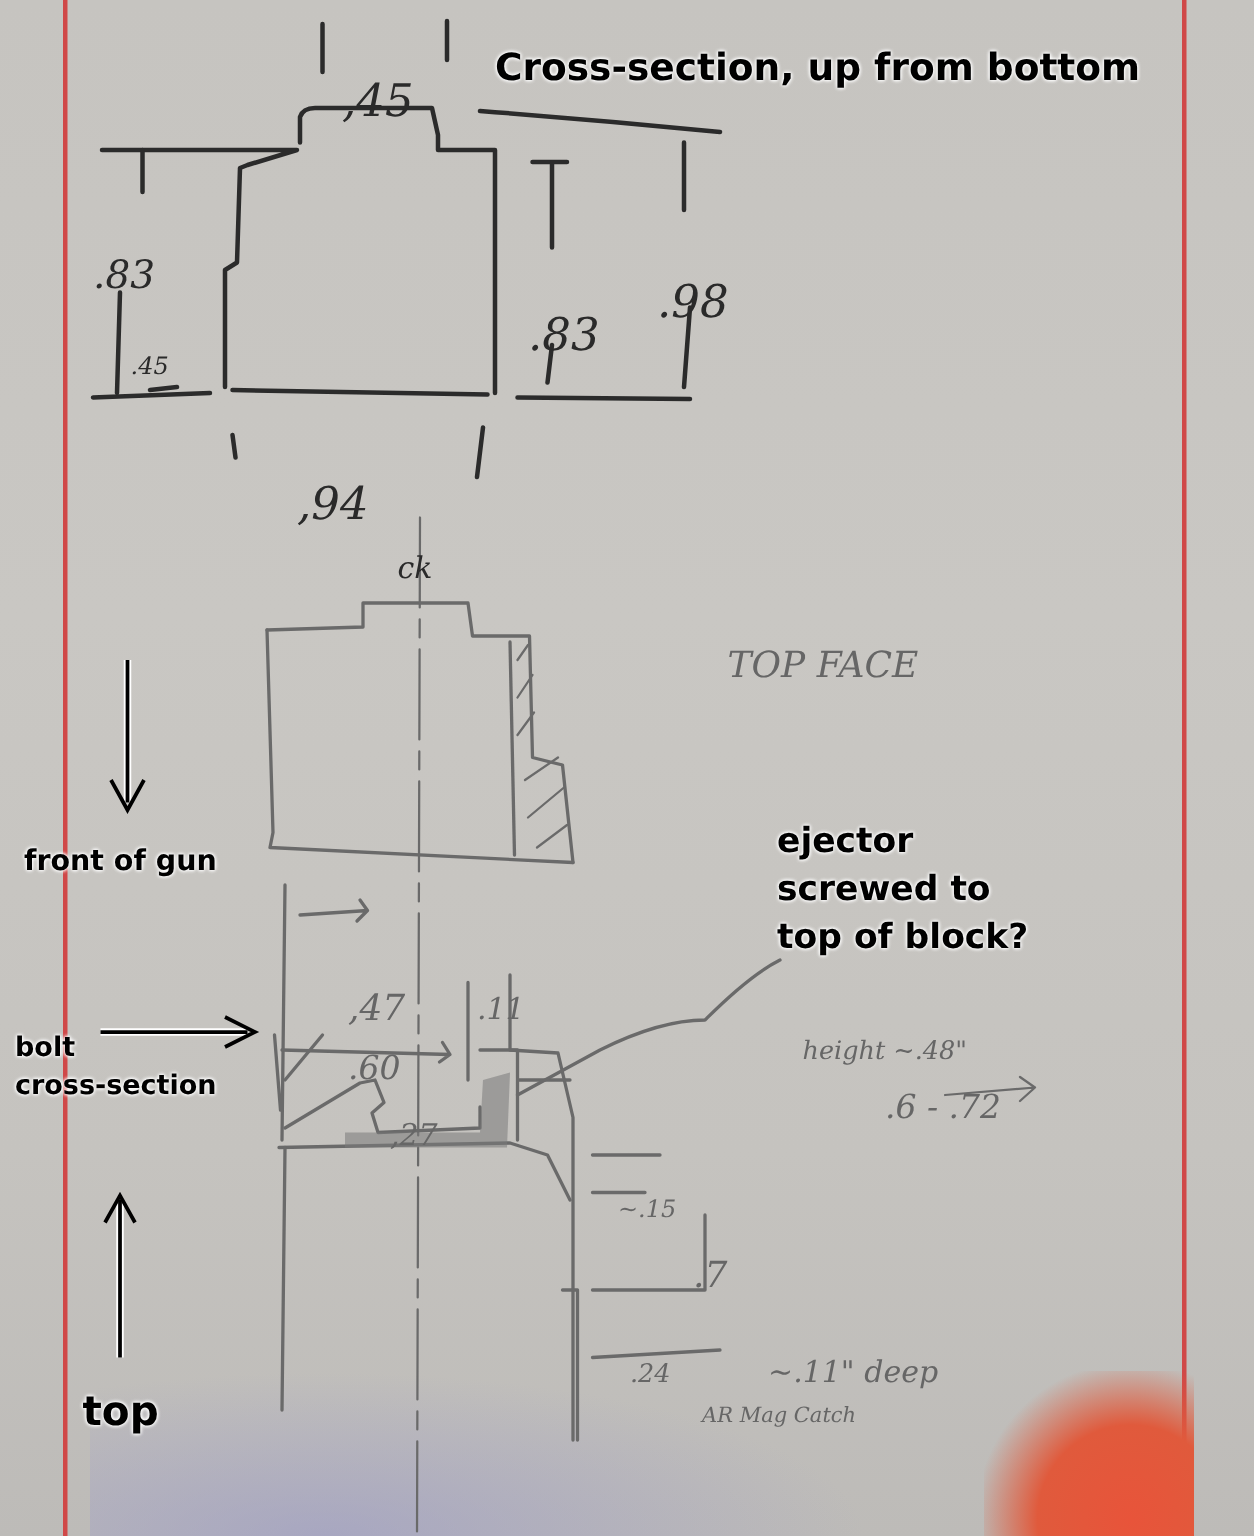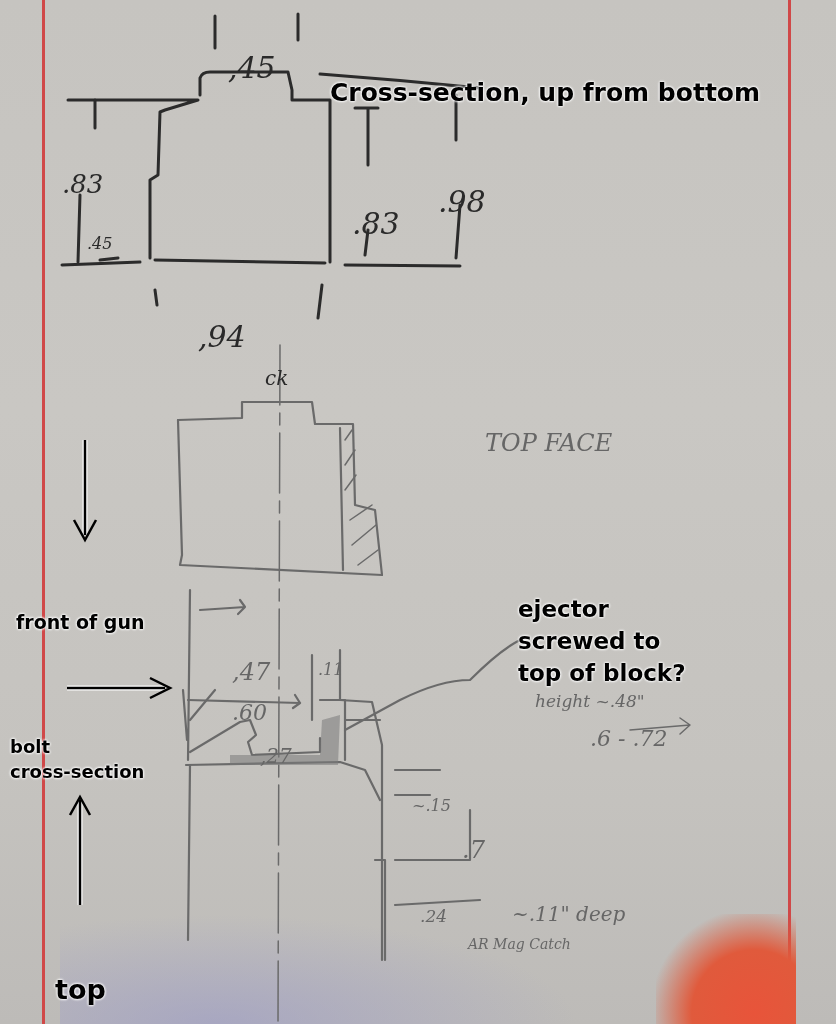--- a/index.html
+++ b/index.html
@@ -7,21 +7,21 @@
   #stage{position:relative;width:836px;height:1024px;
     background:linear-gradient(180deg,#c6c4c0 0%,#c9c7c3 40%,#c5c3bf 75%,#bdbbb8 100%);}
   .margin-line{position:absolute;top:0;width:3px;height:1024px;background:#d04848;}
   #sketch{position:absolute;left:0;top:0;}
   .pen{fill:none;stroke:#2b2b2b;stroke-linecap:round;stroke-linejoin:round;}
   .pencil{fill:none;stroke:#6a6a6a;stroke-linecap:round;stroke-linejoin:round;}
   .hand{position:absolute;font-family:"DejaVu Serif",serif;font-style:italic;white-space:nowrap;margin-top:36px;}
   .hand.ink{color:#2a2a2a;font-size:30px;}
   .hand.lead{color:#666;font-size:20px;}
   .overlay{position:absolute;font-family:"DejaVu Sans",sans-serif;font-weight:bold;color:#000;
-    text-shadow:0 0 3px #fff,0 0 3px #fff,0 0 2px #fff;white-space:nowrap;line-height:1.2;margin-top:48px;}
+    text-shadow:0 0 3px #fff,0 0 3px #fff,0 0 2px #fff;white-space:nowrap;line-height:1.2;}
   .blob-orange{position:absolute;right:40px;bottom:0;width:140px;height:110px;
     background:radial-gradient(ellipse at 70% 90%,#e8543a 0%,#e05a3c 45%,rgba(224,90,60,0) 75%);}
   .blob-violet{position:absolute;left:60px;bottom:0;width:520px;height:110px;
     background:radial-gradient(ellipse at 30% 100%,rgba(150,150,200,.55) 0%,rgba(150,150,200,0) 70%);}
 </style>
 </head>
 <body>
 
 <div id="stage">
   <div class="margin-line" style="left:42px"></div>
@@ -96,21 +96,21 @@
   <div class="hand ink" style="left:62px;top:133px;font-size:26px">.83</div>
   <div class="hand ink" style="left:87px;top:198px;font-size:16px">.45</div>
   <div class="hand ink" style="left:198px;top:283px">,94</div>
   <div class="hand ink" style="left:352px;top:170px">.83</div>
   <div class="hand ink" style="left:438px;top:148px">.98</div>
   <div class="hand ink" style="left:265px;top:330px;font-size:20px">ck</div>
 
   <div class="hand lead" style="left:485px;top:393px;font-size:24px">TOP FACE</div>
   <div class="hand lead" style="left:232px;top:622px;font-size:24px">,47</div>
   <div class="hand lead" style="left:232px;top:664px;font-size:22px">.60</div>
-  <div class="hand lead" style="left:318px;top:624px;font-size:16px">.11</div>
+  <div class="hand lead" style="left:318px;top:624px;font-size:20px">.11</div>
   <div class="hand lead" style="left:260px;top:708px;font-size:20px">,27</div>
   <div class="hand lead" style="left:535px;top:655px;font-size:17px">height ~.48"</div>
   <div class="hand lead" style="left:590px;top:690px;font-size:22px">.6 - .72</div>
   <div class="hand lead" style="left:412px;top:760px;font-size:16px">~.15</div>
   <div class="hand lead" style="left:462px;top:800px;font-size:24px">.7</div>
   <div class="hand lead" style="left:420px;top:870px;font-size:17px">.24</div>
   <div class="hand lead" style="left:512px;top:866px;font-size:20px">~.11" deep</div>
   <div class="hand lead" style="left:468px;top:900px;font-size:14px">AR Mag Catch</div>
 </div>
 

